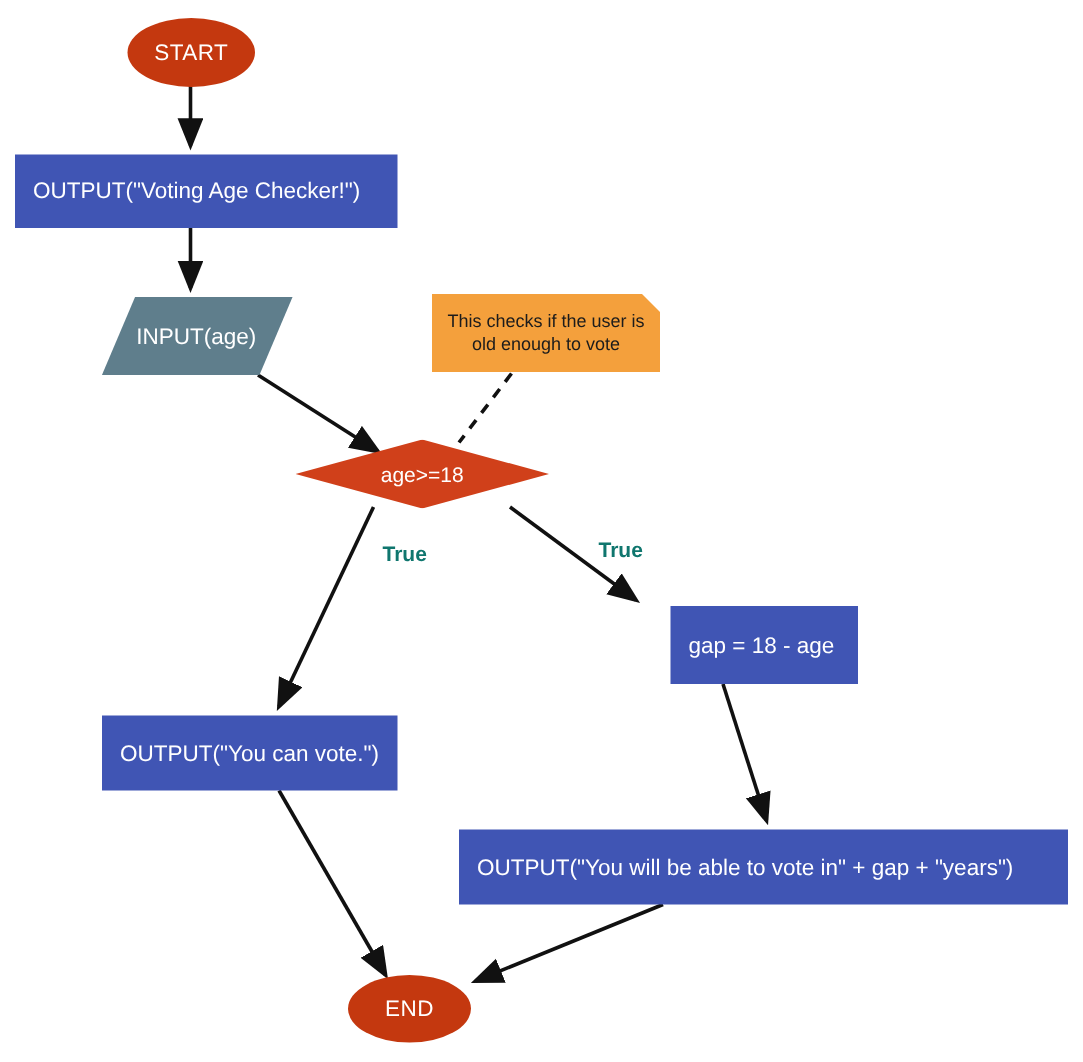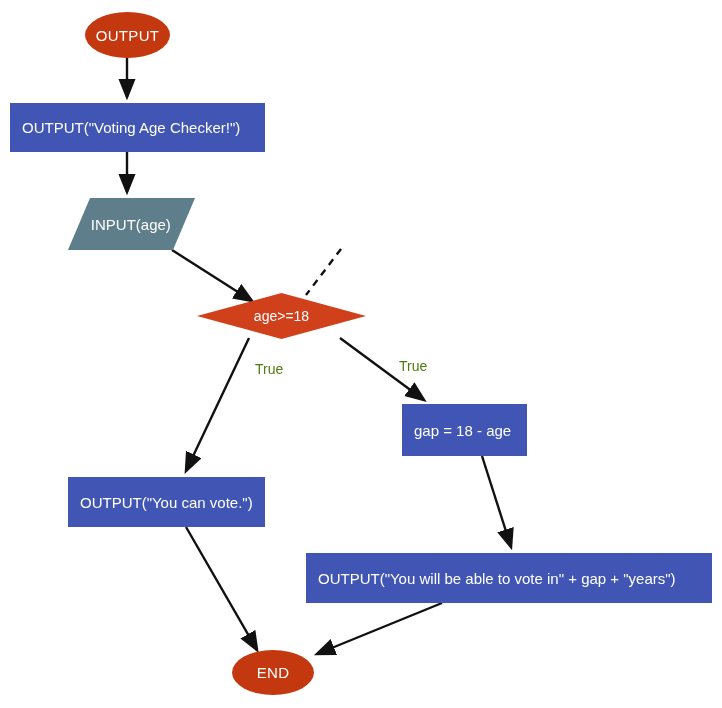--- a/index.html
+++ b/index.html
@@ -75,22 +75,22 @@
     background: #F4A03C;
     color: #1c1c1c;
     font-size: 12px;
     line-height: 1.25;
     padding: 6px 10px;
     clip-path: polygon(0 0, calc(100% - 12px) 0, 100% 12px, 100% 100%, 0 100%);
   }
   .edge-label {
     position: absolute;
     font-size: 14px;
-    font-weight: normal;
-    color: #4d7c0f;
+    font-weight: bold;
+    color: #0f766e;
     z-index: 3;
     white-space: nowrap;
   }
 </style>
 </head>
 <body>
 
 <div id="canvas">
 
   <svg id="edge-layer" viewBox="0 0 722 708" xmlns="http://www.w3.org/2000/svg">
@@ -113,46 +113,50 @@
     <line x1="340" y1="338" x2="424" y2="400" stroke="#111111" stroke-width="2.4" marker-end="url(#arrowhead)"></line>
 
     <line x1="482" y1="456" x2="511" y2="547" stroke="#111111" stroke-width="2.4" marker-end="url(#arrowhead)"></line>
 
     <line x1="186" y1="527" x2="257" y2="650" stroke="#111111" stroke-width="2.4" marker-end="url(#arrowhead)"></line>
 
     <line x1="442" y1="603" x2="317" y2="654" stroke="#111111" stroke-width="2.4" marker-end="url(#arrowhead)"></line>
   </svg>
 
   <div class="node node-terminator" style="left:85px; top:12px; width:85px; height:46px;">
-    <span>OUTPUT</span>
+    <span>START</span>
   </div>
 
   <div class="node node-process" style="left:10px; top:103px; width:255px; height:49px;">
     <span>OUTPUT("Voting Age Checker!")</span>
   </div>
 
   <div class="node node-io" style="left:79px; top:198px; width:105px; height:52px;">
     <span class="io-text">INPUT(age)</span>
   </div>
 
+  <div class="node node-note" style="left:288px; top:196px; width:152px; height:52px; flex-direction:column; justify-content:center;">
+    <span>This checks if the user is</span>
+    <span>old enough to vote</span>
+  </div>
 
   <div class="node node-decision" style="left:197px; top:293px; width:169px; height:46px;">
     <div class="diamond-shape"></div>
     <span class="dec-text">age&gt;=18</span>
   </div>
 
   <div class="edge-label" style="left:255px; top:361px;">
     <span>True</span>
   </div>
 
   <div class="edge-label" style="left:399px; top:358px;">
     <span>True</span>
   </div>
 
-  <div class="node node-process" style="left:402px; top:404px; width:125px; height:52px;">
+  <div class="node node-process" style="left:447px; top:404px; width:125px; height:52px;">
     <span>gap = 18 - age</span>
   </div>
 
   <div class="node node-process" style="left:68px; top:477px; width:197px; height:50px;">
     <span>OUTPUT("You can vote.")</span>
   </div>
 
   <div class="node node-process" style="left:306px; top:553px; width:406px; height:50px;">
     <span>OUTPUT("You will be able to vote in" + gap + "years")</span>
   </div>

